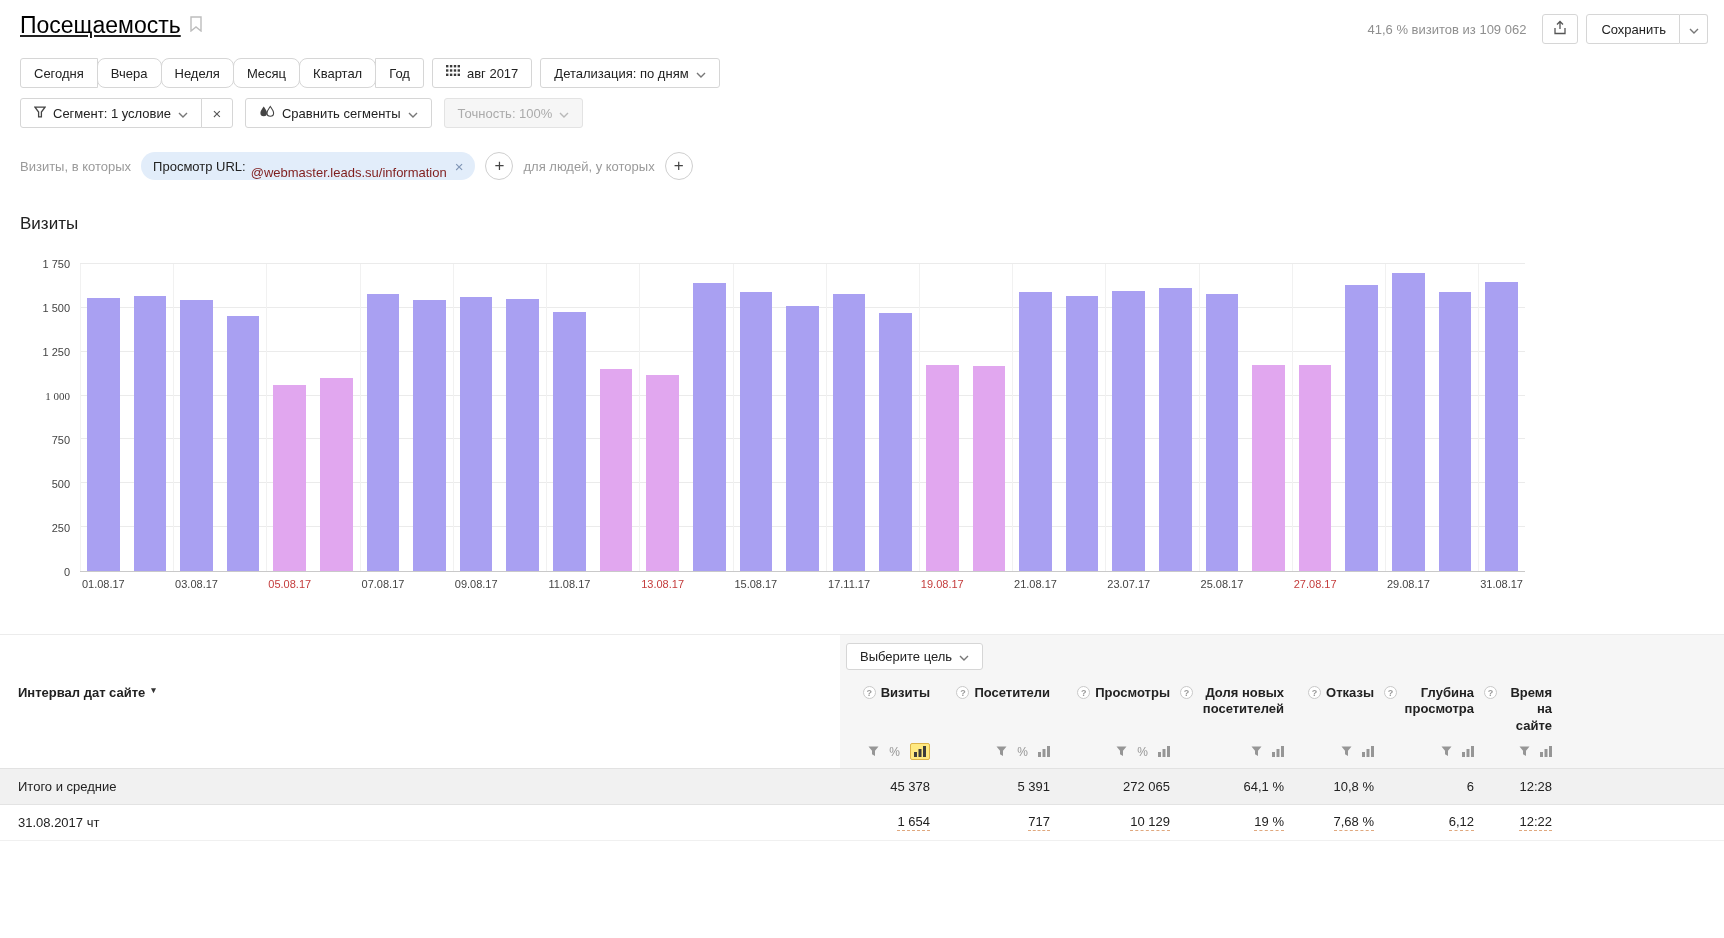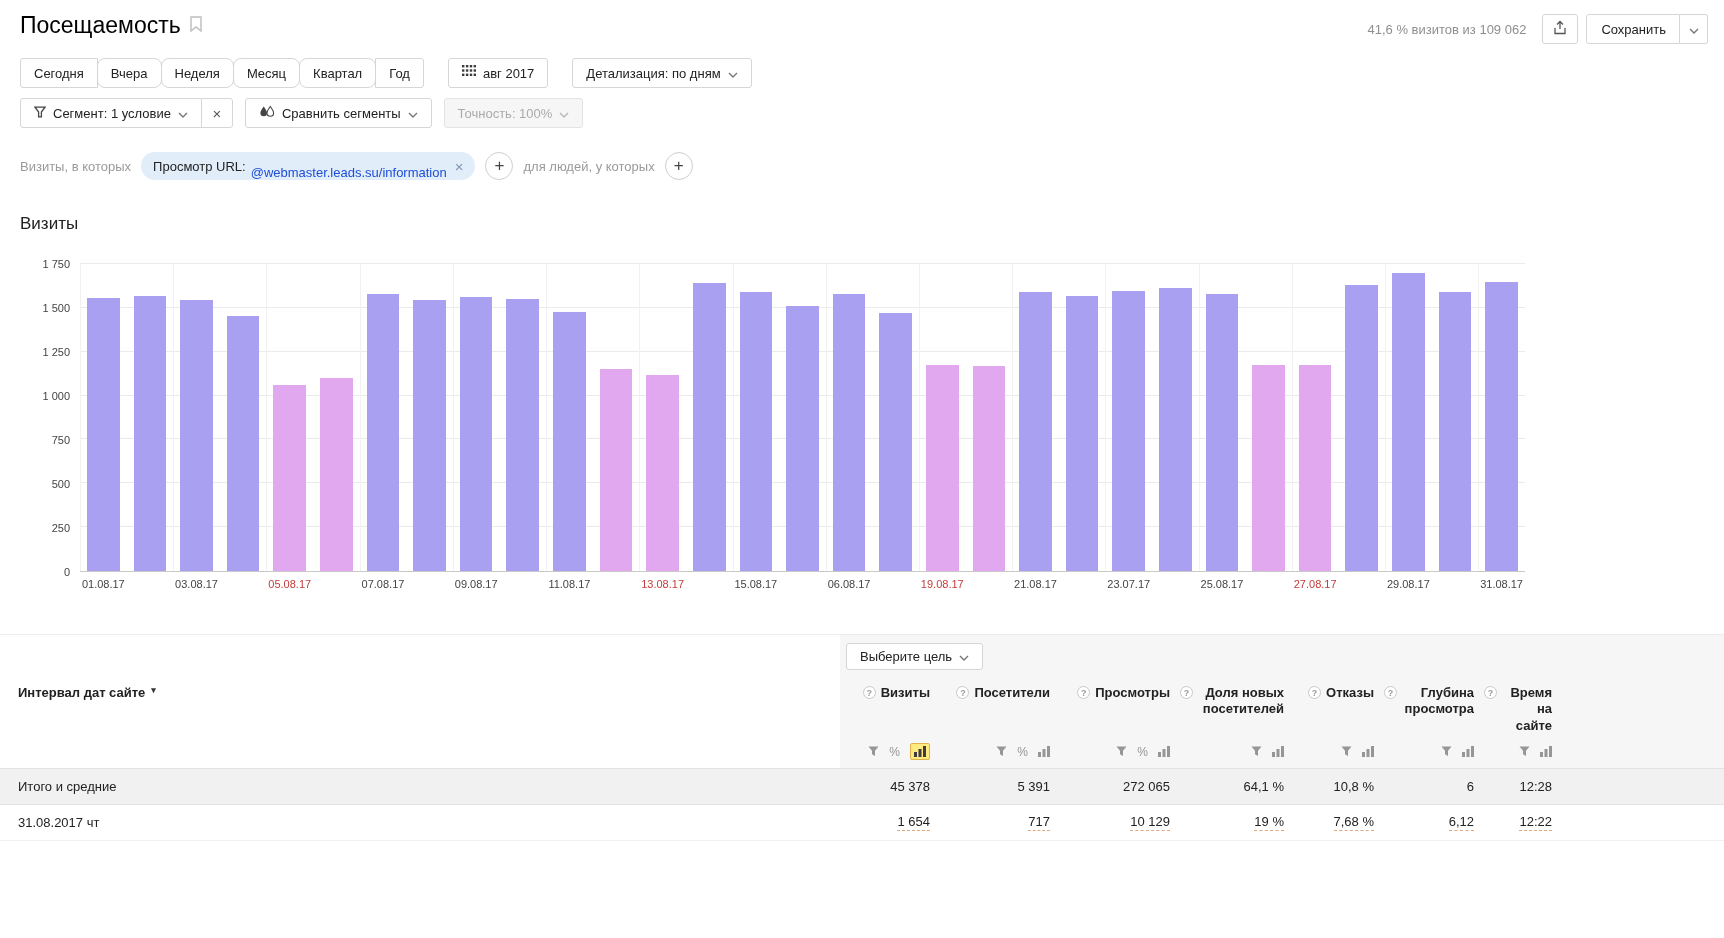--- a/index.html
+++ b/index.html
@@ -1,21 +1,21 @@
 <!DOCTYPE html>
 <html><head>
 <meta charset="utf-8">
 <style>
   * { box-sizing: border-box; }
   body { margin:0; background:#fff; font-family:"Liberation Sans", sans-serif; color:#222; }
   .page { position:relative; width:1724px; height:938px; overflow:hidden; background:#fff; }
 
   
   .topbar { display:flex; justify-content:space-between; align-items:flex-start; padding:12px 16px 0 20px; }
-  .title-wrap { display:flex; align-items:center; gap:9px; }
+  .title-wrap { display:flex; align-items:center; gap:9px;text-decoration:underline; }
   .title-wrap h1 { margin:0; font-size:23px; font-weight:400; color:#000; }
   .top-right { display:flex; align-items:center; gap:8px; margin-top:2px; }
   .visits-share { color:#8f8f8f; font-size:13px; margin-right:8px; }
 
   
   .btn { display:inline-flex; align-items:center; gap:7px; height:30px; padding:0 13px;
          background:#fff; border:1px solid #d6d6d6; border-radius:3px; font-size:13px;
          color:#222; cursor:pointer; font-family:inherit; white-space:nowrap; }
   .icon-btn { width:36px; padding:0; justify-content:center; }
   .split { display:inline-flex; }
@@ -23,30 +23,30 @@
   .split .caret { border-radius:0 3px 3px 0; border-left:none; width:28px; padding:0; justify-content:center; }
   .btn-group { display:inline-flex; }
   .btn-group .btn { border-radius:8px; margin-left:-1px; }
   .btn-group .btn:first-child { margin-left:0; border-radius:3px 0 0 3px; }
   .btn-group .btn:last-child { border-radius:0 3px 3px 0; }
   .joined { display:inline-flex; }
   .joined .btn:first-child { border-radius:3px 0 0 3px; }
   .joined .btn:last-child { border-radius:0 3px 3px 0; margin-left:-1px; width:32px; padding:0; justify-content:center; font-size:15px; color:#555; }
   .btn.disabled { color:#ababab; background:#f6f6f6; border-color:#e3e3e3; cursor:default; }
 
-  .row1 { display:flex; align-items:center; gap:24px; margin:14px 0 0 20px; }
+  .row1 { display:flex; align-items:center; gap:8px; margin:14px 0 0 20px; }
   .row2 { display:flex; align-items:center; gap:12px; margin:10px 0 0 20px; }
 
   
   .filter-row { display:flex; align-items:center; gap:10px; margin:24px 0 0 20px; font-size:13px; }
   .muted { color:#9a9a9a; }
   .chip { display:inline-flex; align-items:center; gap:5px; background:#e2edfa; border-radius:15px;
           height:28px; padding:6px 12px; font-size:13px; cursor:pointer; }
   .chip .chip-lab { color:#222; }
-  .chip a { color:#1d4ed8; text-decoration:none;margin-top:12px; }
+  .chip a { color:#7f1d1d; text-decoration:none;margin-top:12px; }
   .chip-x { color:#7f95b5; font-size:15px; margin-left:3px; cursor:pointer; }
   .round-btn { width:28px; height:28px; border-radius:50%; border:1px solid #cfcfcf; background:#fff;
                display:inline-flex; align-items:center; justify-content:center; font-size:17px; color:#444;
                cursor:pointer; padding:0; font-family:inherit; }
 
   .section-title { font-size:17px; font-weight:400; margin:34px 0 0 20px; color:#222; }
 
   
   .chart { margin:30px 0 0 20px; width:1505px; }
   .plot-row { display:flex; }
@@ -212,21 +212,21 @@
 
   <h2 class="section-title">Визиты</h2>
 
   <div class="chart">
     <div class="plot-row">
       <div class="yaxis" id="yaxis">
           <span class="ytick" style="bottom: 0%;">0</span>
           <span class="ytick" style="bottom: 14.2857%;">250</span>
           <span class="ytick" style="bottom: 28.5714%;">500</span>
           <span class="ytick" style="bottom: 42.8571%;">750</span>
-          <span class="ytick" style="bottom: 57.1429%;">1 000</span>
+          <span class="ytick" style="bottom: 57.1429%; font-family: Liberation Serif, serif;">1 000</span>
           <span class="ytick" style="bottom: 71.4286%;">1 250</span>
           <span class="ytick" style="bottom: 85.7143%;">1 500</span>
           <span class="ytick" style="bottom: 100%;">1 750</span>
         </div>
       <div class="plot" id="plot">
         <div class="hgrid" style="bottom: 14.2857%;"></div>
           <div class="hgrid" style="bottom: 28.5714%;"></div>
           <div class="hgrid" style="bottom: 42.8571%;"></div>
           <div class="hgrid" style="bottom: 57.1429%;"></div>
           <div class="hgrid" style="bottom: 71.4286%;"></div>
@@ -355,21 +355,21 @@
         <div class="xslot">07.08.17</div>
         <div class="xslot"></div>
         <div class="xslot">09.08.17</div>
         <div class="xslot"></div>
         <div class="xslot">11.08.17</div>
         <div class="xslot"></div>
         <div class="xslot" style="color: rgb(196, 60, 60);">13.08.17</div>
         <div class="xslot"></div>
         <div class="xslot">15.08.17</div>
         <div class="xslot"></div>
-        <div class="xslot">06.08.17</div>
+        <div class="xslot">17.11.17</div>
         <div class="xslot"></div>
         <div class="xslot" style="color: rgb(196, 60, 60);">19.08.17</div>
         <div class="xslot"></div>
         <div class="xslot">21.08.17</div>
         <div class="xslot"></div>
         <div class="xslot">23.07.17</div>
         <div class="xslot"></div>
         <div class="xslot">25.08.17</div>
         <div class="xslot"></div>
         <div class="xslot" style="color: rgb(196, 60, 60);">27.08.17</div>

